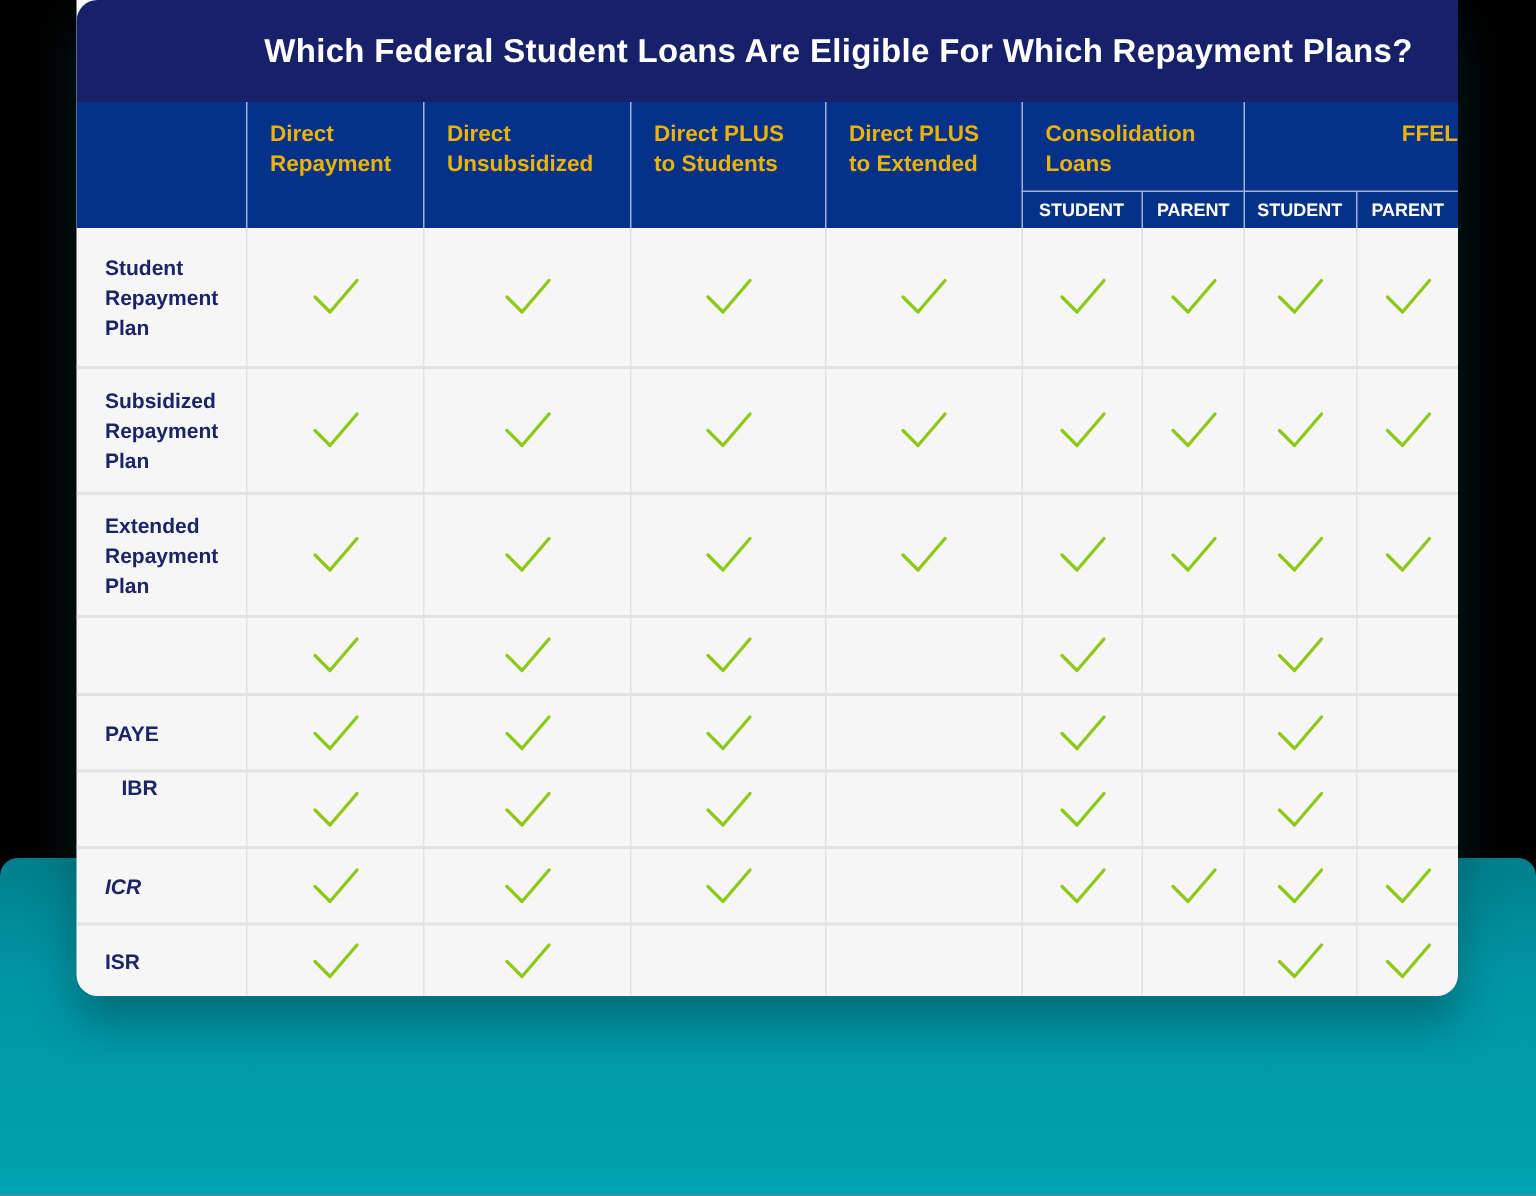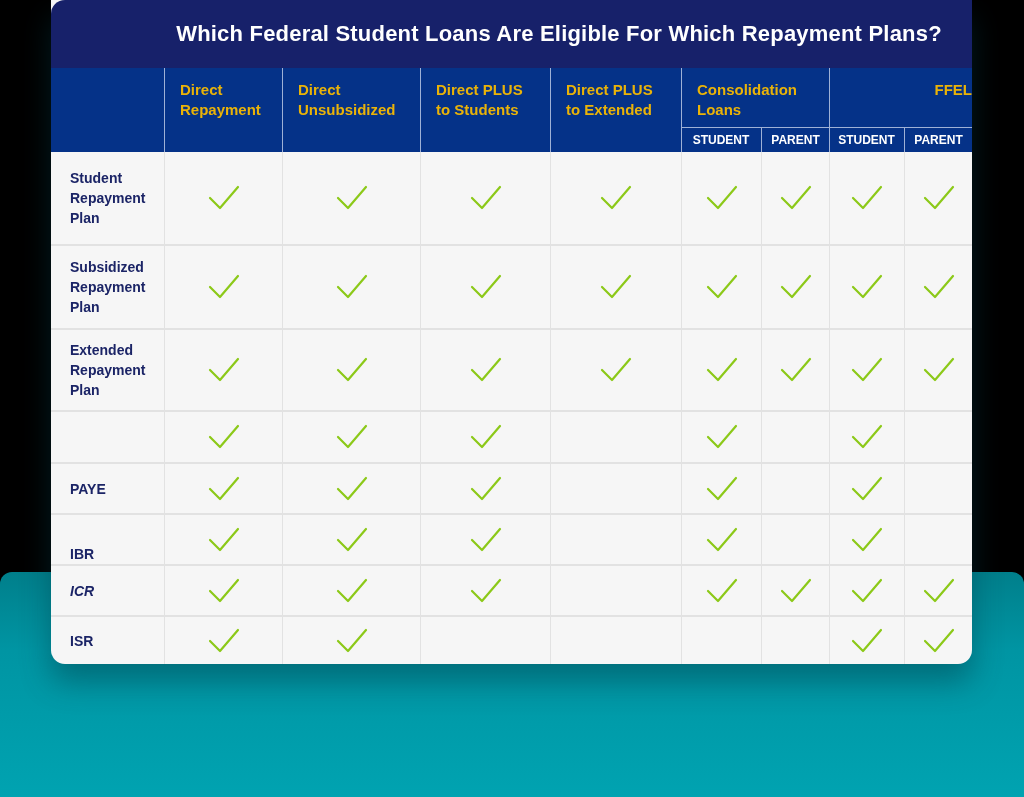--- a/index.html
+++ b/index.html
@@ -53,21 +53,21 @@
   .cell {
     position:absolute; top:0; bottom:0; box-sizing:border-box;
     border-left:1px solid #e2e2e2;
     display:flex; align-items:center; justify-content:center;
   }
   .label-cell {
     position:absolute; top:0; bottom:0; left:0; width:113px; box-sizing:border-box;
     padding-left:19px; display:flex; align-items:center;
     color:#1b2466; font-size:14px; font-weight:bold; line-height:20px;
   }
-  .label-cell.top { align-items:flex-end; padding-top:12px; }
+  .label-cell.top { align-items:flex-start; padding-top:0;margin-left:11px; }
   .check svg { display:block; }
 </style>
 </head>
 <body>
 
 <div class="teal-bg"></div>
 
 <div class="card">
   <div class="title-band">
     <h1>Which Federal Student Loans Are Eligible For Which Repayment Plans?</h1>

